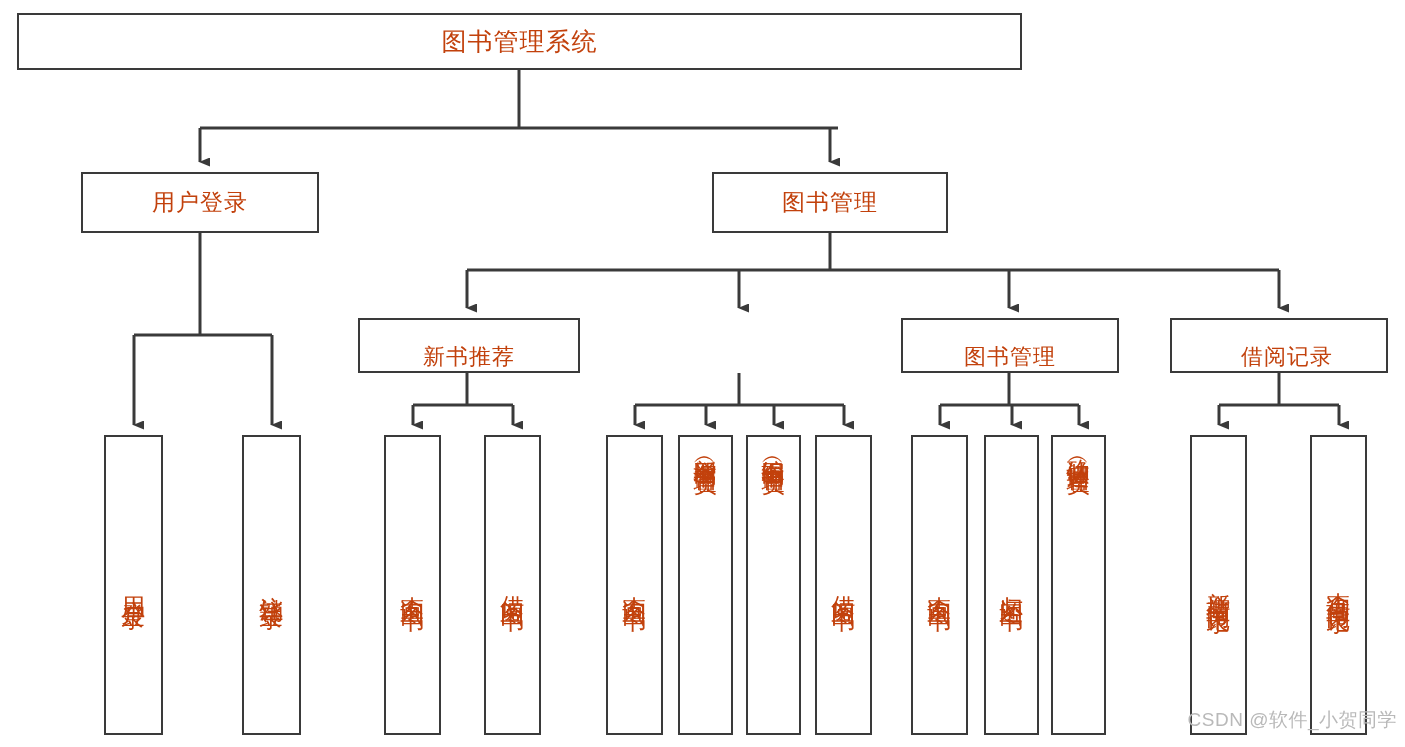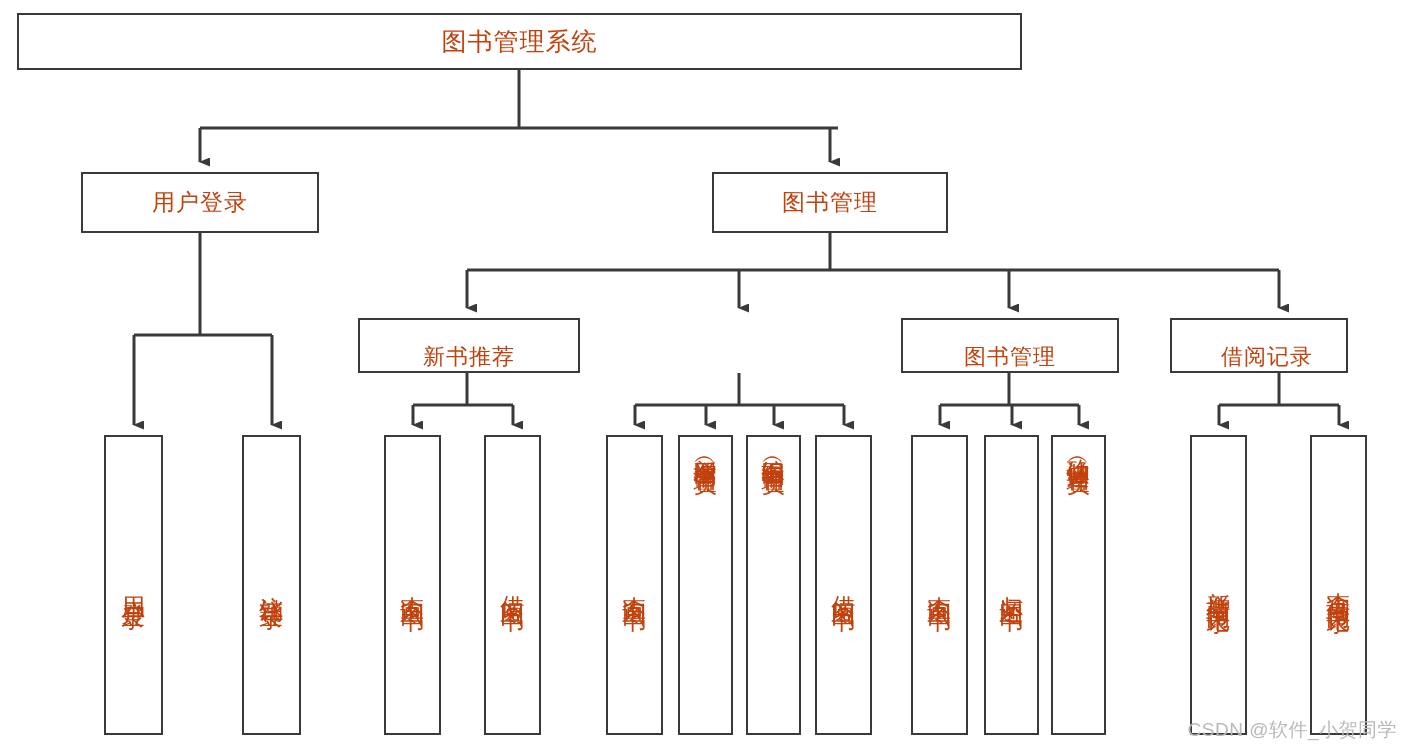--- a/index.html
+++ b/index.html
@@ -70,21 +70,21 @@
     height: 55px;
   }
   .lvl2 .label {
     font-size: 22px;
     letter-spacing: 1px;
     margin-top: 23px;
   }
   #node-newbook  { left: 358px;  width: 222px; }
   #node-borrow   { left: 632px;  width: 215px; }
   #node-current  { left: 901px;  width: 218px; }
-  #node-record   { left: 1170px; width: 178px; padding-left: 16px; }
+  #node-record   { left: 1170px; width: 218px; padding-left: 16px; }
 
   
   .leaf {
     top: 435px;
     height: 300px;
     align-items: flex-start;
     justify-content: center;
     padding-top: 4px;
   }
   .leaf .label {
@@ -121,21 +121,21 @@
   #leaf-cur-query     { left: 911px;  width: 57px; }
   #leaf-cur-return    { left: 984px;  width: 55px; }
   #leaf-cur-confirm   { left: 1051px; width: 55px; }
   #leaf-rec-add       { left: 1190px; width: 57px; }
   #leaf-rec-query     { left: 1310px; width: 57px; }
 
   
   #watermark {
     position: absolute;
     right: 8px;
-    bottom: 4px;
+    bottom: 14px;
     font-size: 19px;
     color: #b9b9b9;
     white-space: nowrap;
     letter-spacing: 0.5px;
   }
 </style>
 </head>
 <body>
 
 <div id="canvas">

